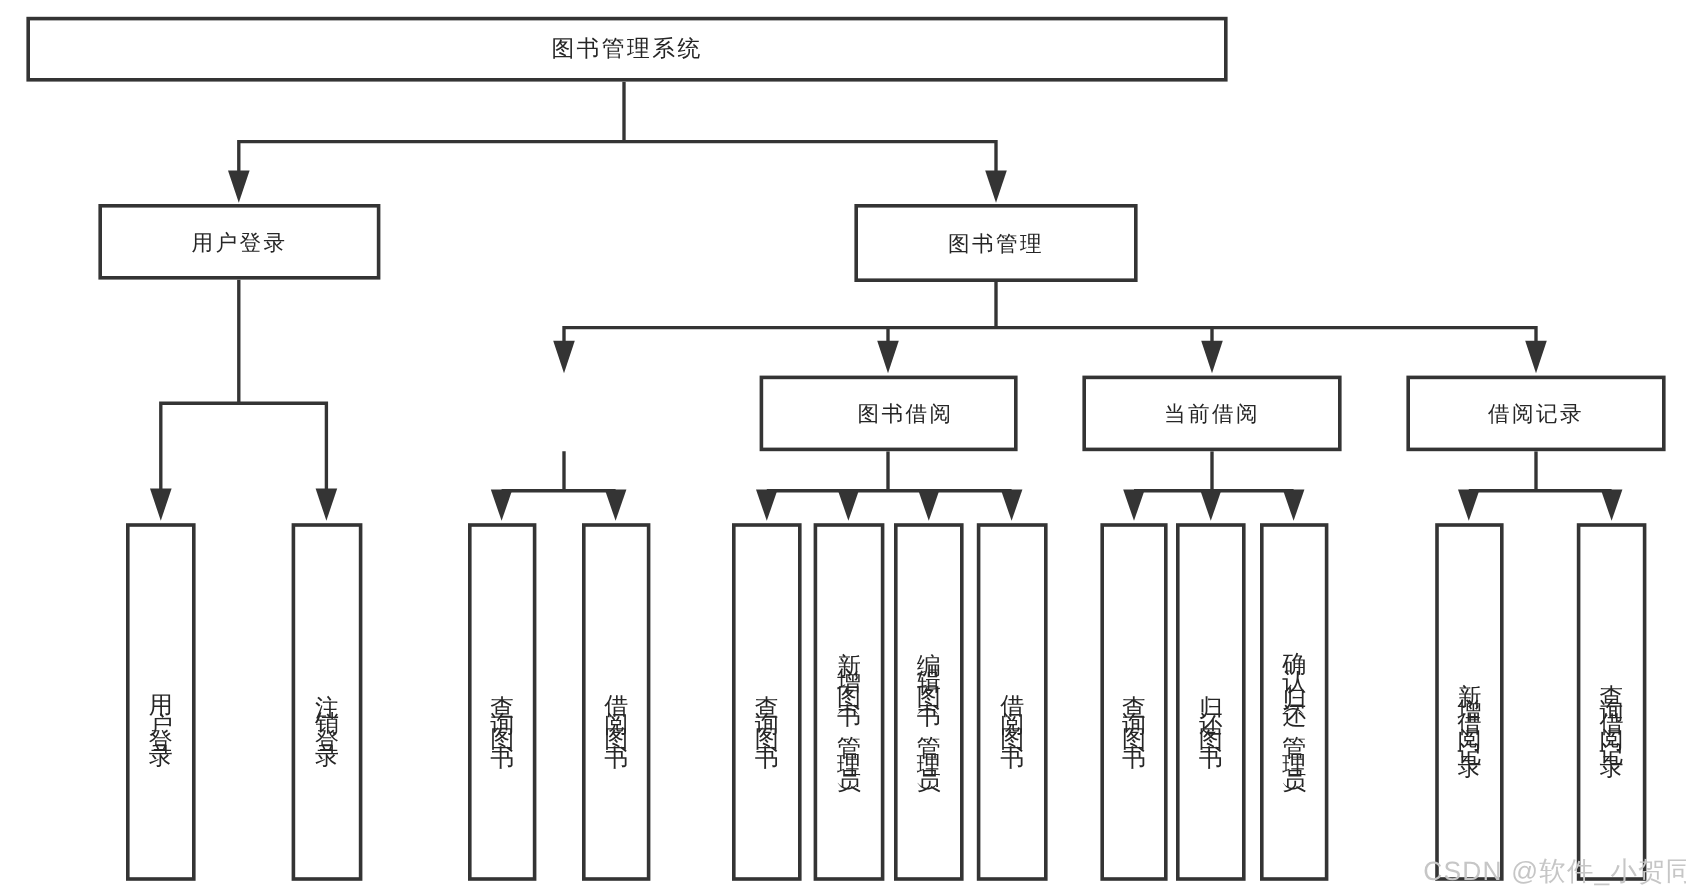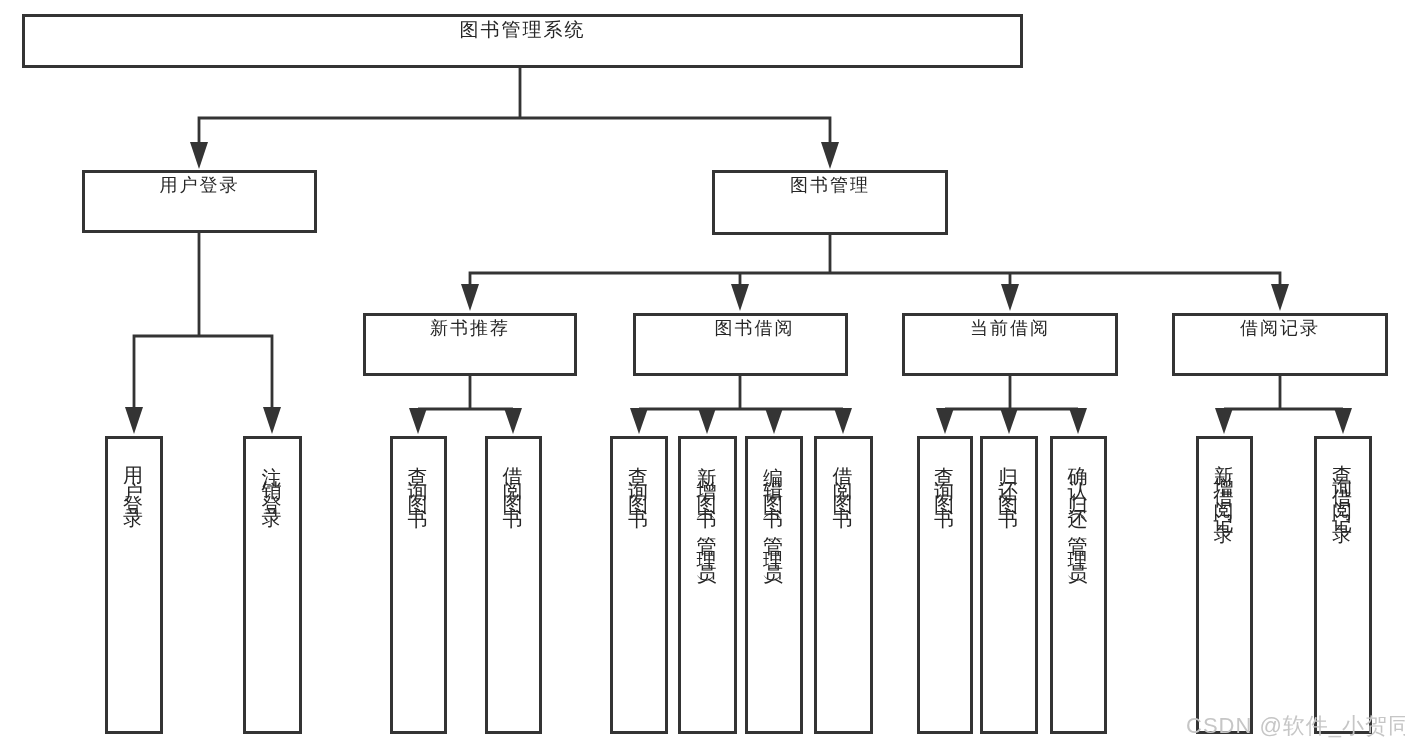--- a/index.html
+++ b/index.html
@@ -31,21 +31,21 @@
   }
   .connectors polygon {
     fill: var(--line-color);
     stroke: none;
   }
   .node {
     position: absolute;
     border: 3px solid var(--line-color);
     background: #ffffff;
     display: flex;
-    align-items: flex-start;
+    align-items: center;
     justify-content: center;
     color: var(--text-color);
   }
   .hlabel {
     font-size: 18px;
     letter-spacing: 2px;
     white-space: nowrap;
   }
   .root-label {
     font-size: 19px;
@@ -121,23 +121,20 @@
     <span class="root-label">图书管理系统</span>
   </div>
 
   <div class="node" style="left:82px; top:170px; width:235px; height:63px;">
     <span class="hlabel">用户登录</span>
   </div>
   <div class="node" style="left:712px; top:170px; width:236px; height:65px;">
     <span class="hlabel">图书管理</span>
   </div>
 
-  <div class="node" style="left:363px; top:313px; width:214px; height:63px;">
-    <span class="hlabel">新书推荐</span>
-  </div>
   <div class="node" style="left:633px; top:313px; width:215px; height:63px;padding-left:28px;">
     <span class="hlabel">图书借阅</span>
   </div>
   <div class="node" style="left:902px; top:313px; width:216px; height:63px;">
     <span class="hlabel">当前借阅</span>
   </div>
   <div class="node" style="left:1172px; top:313px; width:216px; height:63px;">
     <span class="hlabel">借阅记录</span>
   </div>
 

